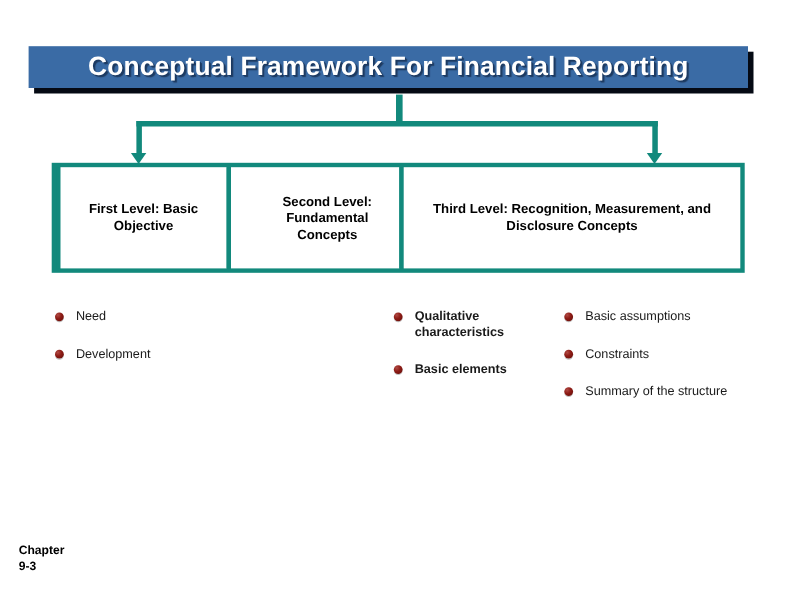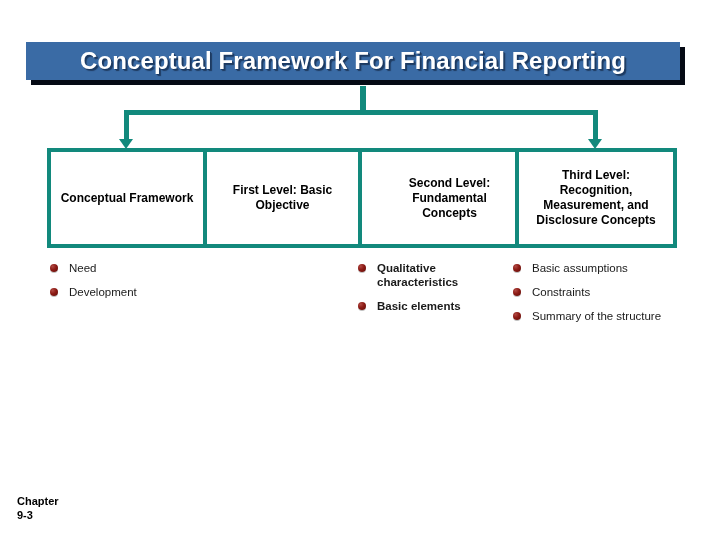--- a/index.html
+++ b/index.html
@@ -120,20 +120,21 @@
   #bullet-col-2 { left: 308px; width: 150px; font-weight: bold; }
   #bullet-col-3 { left: 463px; width: 160px; }
 
   .bullet-item {
     position: relative;
     padding-left: 22px;
     margin-bottom: 10px;
     font-size: 11.5px;
     color: #1a1a1a;
     line-height: 14px;
+    margin-top: 20px;
   }
   .bullet-dot {
     position: absolute;
     left: 3px;
     top: 3px;
     width: 8px;
     height: 8px;
     border-radius: 50%;
     background: radial-gradient(circle at 33% 30%, #b04a44 0%, #8e1c16 42%, #5d0b07 100%);
     box-shadow: 0 1px 0 rgba(0,0,0,0.25);
@@ -161,21 +162,20 @@
 </div>
 
 <div class="conn" id="conn-stem"></div>
 <div class="conn" id="conn-bar"></div>
 <div class="conn" id="conn-drop-left"></div>
 <div class="conn" id="conn-drop-right"></div>
 <div class="arrowhead" id="arrow-left"></div>
 <div class="arrowhead" id="arrow-right"></div>
 
 <div id="header-row">
-  <div class="hdr-cell" id="hdr-cell-0">Conceptual Framework</div>
   <div class="hdr-gap"></div>
   <div class="hdr-cell" id="hdr-cell-1">First Level:    Basic Objective</div>
   <div class="hdr-gap"></div>
   <div class="hdr-cell" id="hdr-cell-2">Second Level: Fundamental Concepts</div>
   <div class="hdr-gap"></div>
   <div class="hdr-cell" id="hdr-cell-3">Third Level: Recognition, Measurement, and Disclosure Concepts</div>
 </div>
 
 <div id="columns">
 

